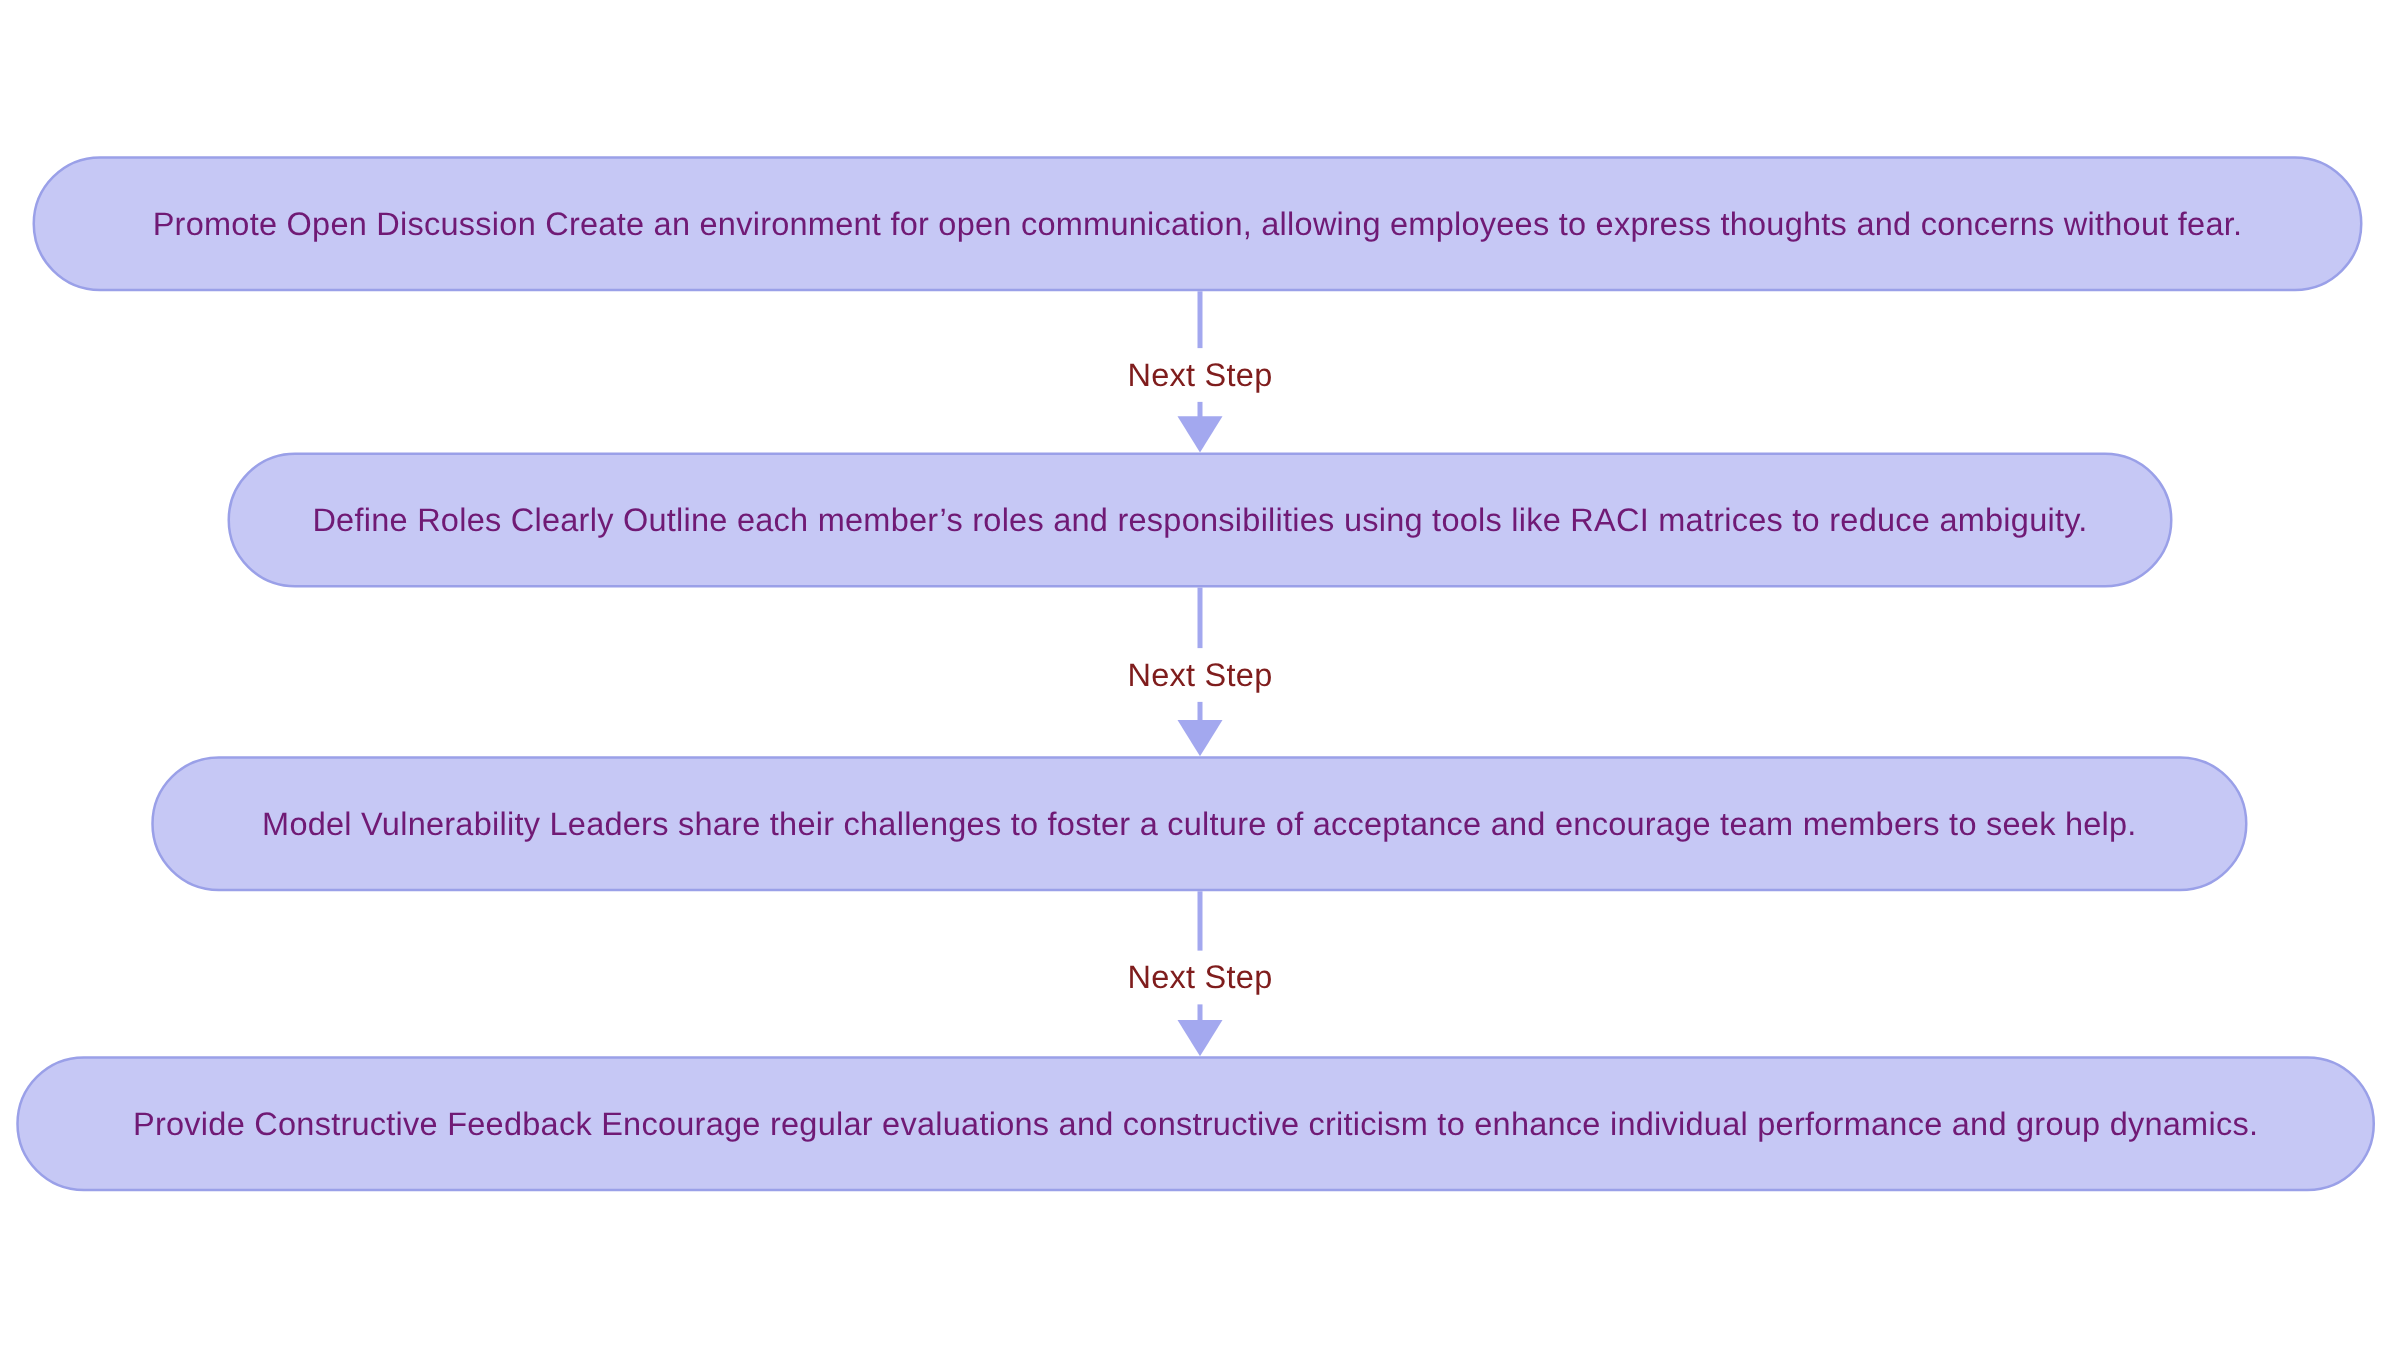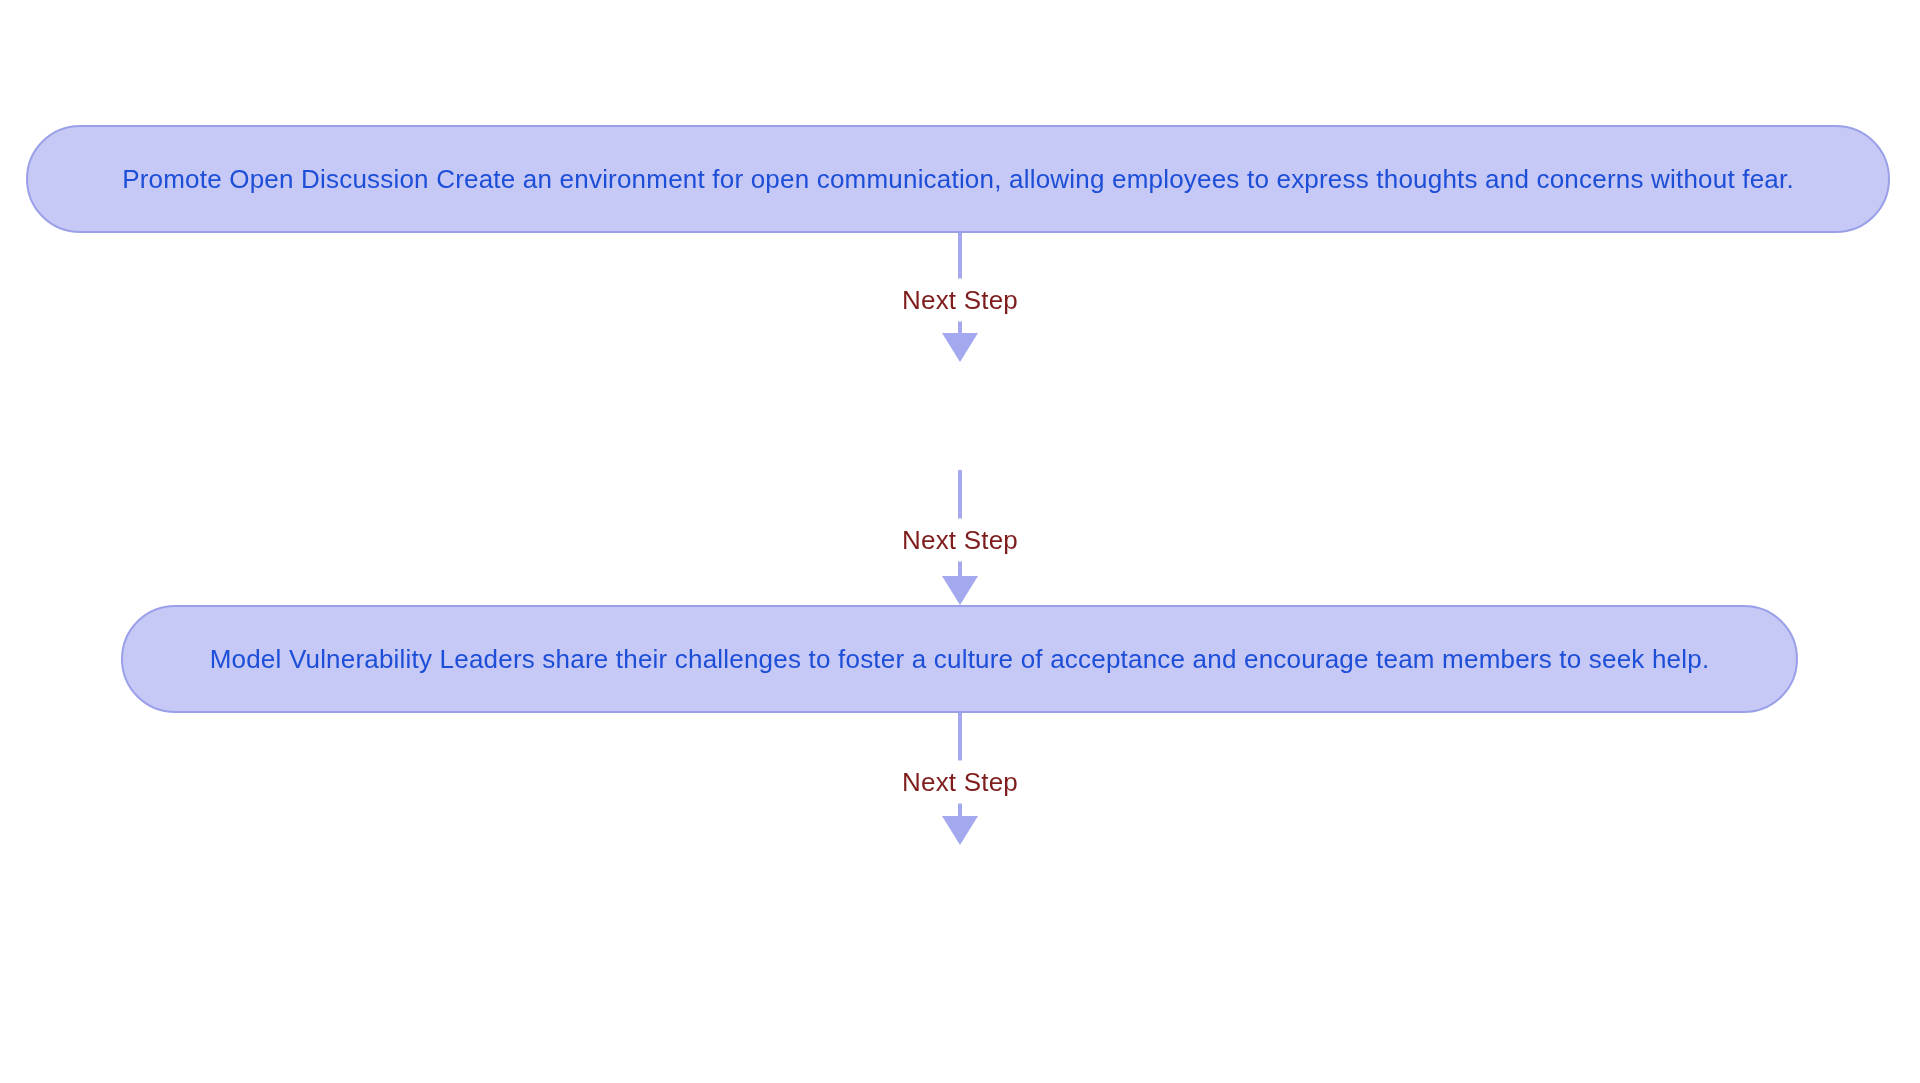--- a/index.html
+++ b/index.html
@@ -21,21 +21,21 @@
     height: 108px;
     background: #c6c8f5;
     border: 2px solid #9aa0e8;
     border-radius: 54px;
     box-sizing: border-box;
     display: flex;
     align-items: center;
     justify-content: center;
   }
   .node-label {
-    color: #1d4ed8;
+    color: #701a75;
     font-size: 26px;
     letter-spacing: 0.2px;
     white-space: nowrap;
     text-align: center;
   }
   .node-1 { left: 26px;  top: 125px; width: 1864px; }
   .node-2 { left: 182px; top: 362px; width: 1556px; }
   .node-3 { left: 121px; top: 605px; width: 1677px; }
   .node-4 { left: 13px;  top: 845px; width: 1887px; }
 
@@ -89,31 +89,37 @@
   <div class="node node-1">
     <span class="node-label">Promote Open Discussion Create an environment for open communication, allowing employees to express thoughts and concerns without fear.</span>
   </div>
 
   <div class="connector connector-1">
     <div class="line"></div>
     <div class="arrowhead"></div>
     <div class="edge-label">Next Step</div>
   </div>
 
+  <div class="node node-2">
+    <span class="node-label">Define Roles Clearly Outline each member’s roles and responsibilities using tools like RACI matrices to reduce ambiguity.</span>
+  </div>
 
   <div class="connector connector-2">
     <div class="line"></div>
     <div class="arrowhead"></div>
     <div class="edge-label">Next Step</div>
   </div>
 
   <div class="node node-3">
     <span class="node-label">Model Vulnerability Leaders share their challenges to foster a culture of acceptance and encourage team members to seek help.</span>
   </div>
 
   <div class="connector connector-3">
     <div class="line"></div>
     <div class="arrowhead"></div>
     <div class="edge-label">Next Step</div>
   </div>
 
+  <div class="node node-4">
+    <span class="node-label">Provide Constructive Feedback Encourage regular evaluations and constructive criticism to enhance individual performance and group dynamics.</span>
+  </div>
 
 </div>
 
 </body></html>

